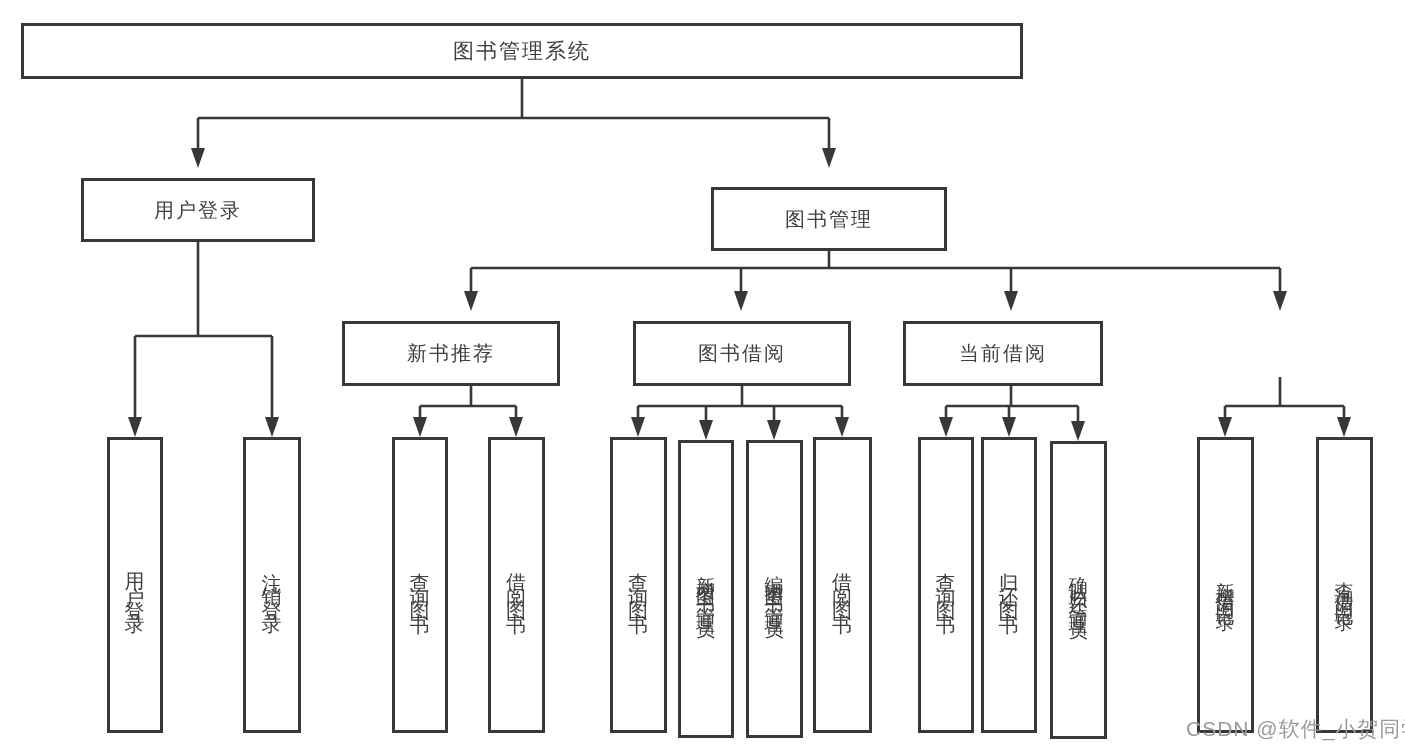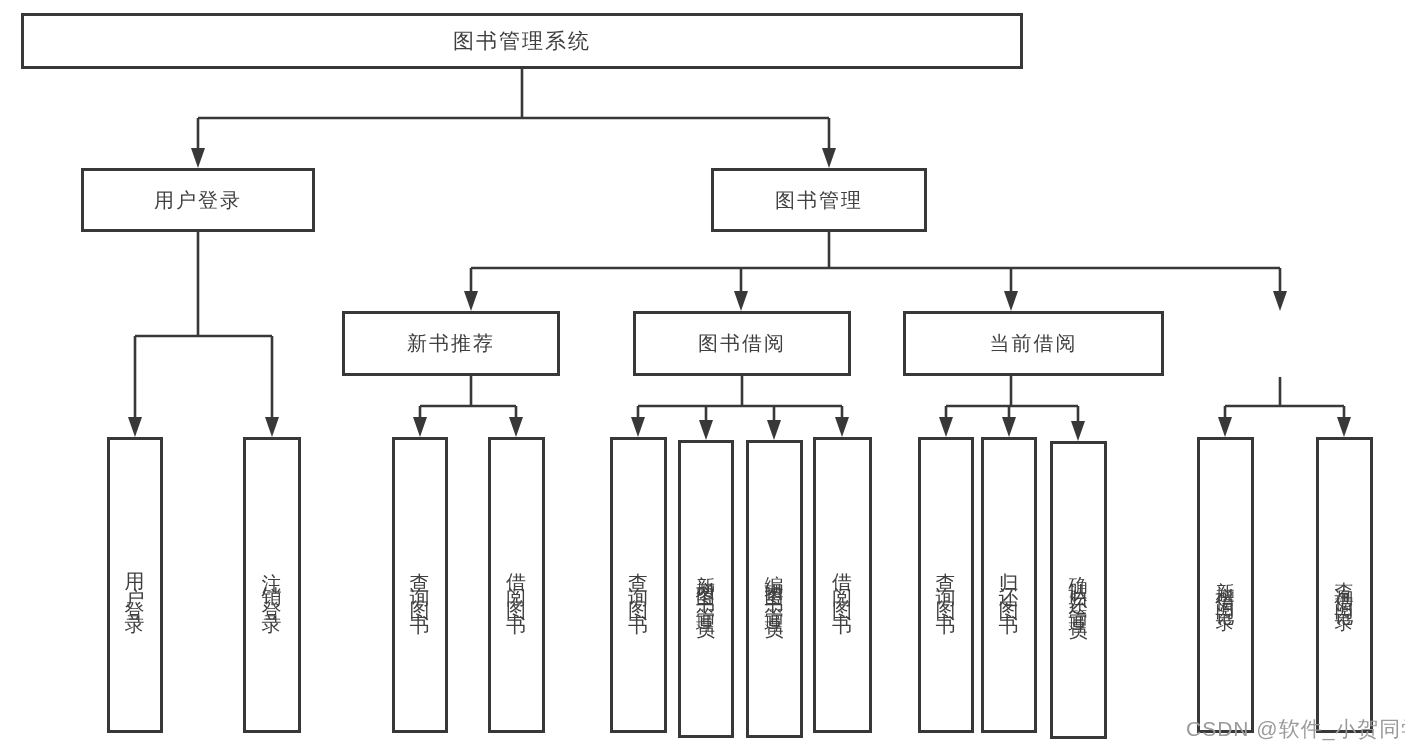--- a/index.html
+++ b/index.html
@@ -12,21 +12,21 @@
   *{margin:0;padding:0;box-sizing:border-box;}
   html,body{width:1405px;height:747px;background:var(--bg);overflow:hidden;}
   body{font-family:"Liberation Sans","DejaVu Sans",sans-serif;color:var(--text);}
   .stage{position:relative;width:1405px;height:747px;background:var(--bg);}
   svg.connectors{position:absolute;left:0;top:0;width:1405px;height:747px;z-index:1;}
   svg.connectors path{stroke:var(--line);stroke-width:2.6;fill:none;}
   svg.connectors polygon{fill:var(--line);stroke:none;}
   .node{
     position:absolute;z-index:2;background:#fff;border:3px solid var(--border);
     display:flex;align-items:center;justify-content:center;
-    font-size:20px;letter-spacing:2px;color:var(--text);
+    font-size:20px;letter-spacing:2px;color:var(--text);margin-top:10px;
   }
   .node.root{font-size:21px;}
   .leaf{
     position:absolute;z-index:2;background:#fff;border:3px solid var(--border);
     display:flex;align-items:center;justify-content:center;
   }
   .leaf span{
     writing-mode:vertical-lr;text-orientation:mixed;
     font-size:20px;letter-spacing:.7em;color:var(--text);line-height:1;
     white-space:nowrap;
@@ -92,31 +92,31 @@
     </g>
   </svg>
 
   <div class="node root" style="left:21px;top:13px;width:1002px;height:56px;">
     <span>图书管理系统</span>
   </div>
 
   <div class="node" style="left:81px;top:168px;width:234px;height:64px;">
     <span>用户登录</span>
   </div>
-  <div class="node" style="left:711px;top:168px;width:216px;height:64px;">
+  <div class="node" style="left:711px;top:177px;width:236px;height:64px;">
     <span>图书管理</span>
   </div>
 
   <div class="node" style="left:342px;top:311px;width:218px;height:65px;">
     <span>新书推荐</span>
   </div>
   <div class="node" style="left:633px;top:311px;width:218px;height:65px;">
     <span>图书借阅</span>
   </div>
-  <div class="node" style="left:903px;top:311px;width:261px;height:65px;">
+  <div class="node" style="left:903px;top:311px;width:200px;height:65px;">
     <span>当前借阅</span>
   </div>
 
   <div class="leaf" style="left:107px;top:437px;width:56px;height:296px;">
     <span>用户登录</span>
   </div>
   <div class="leaf" style="left:243px;top:437px;width:58px;height:296px;">
     <span>注销登录</span>
   </div>
 

